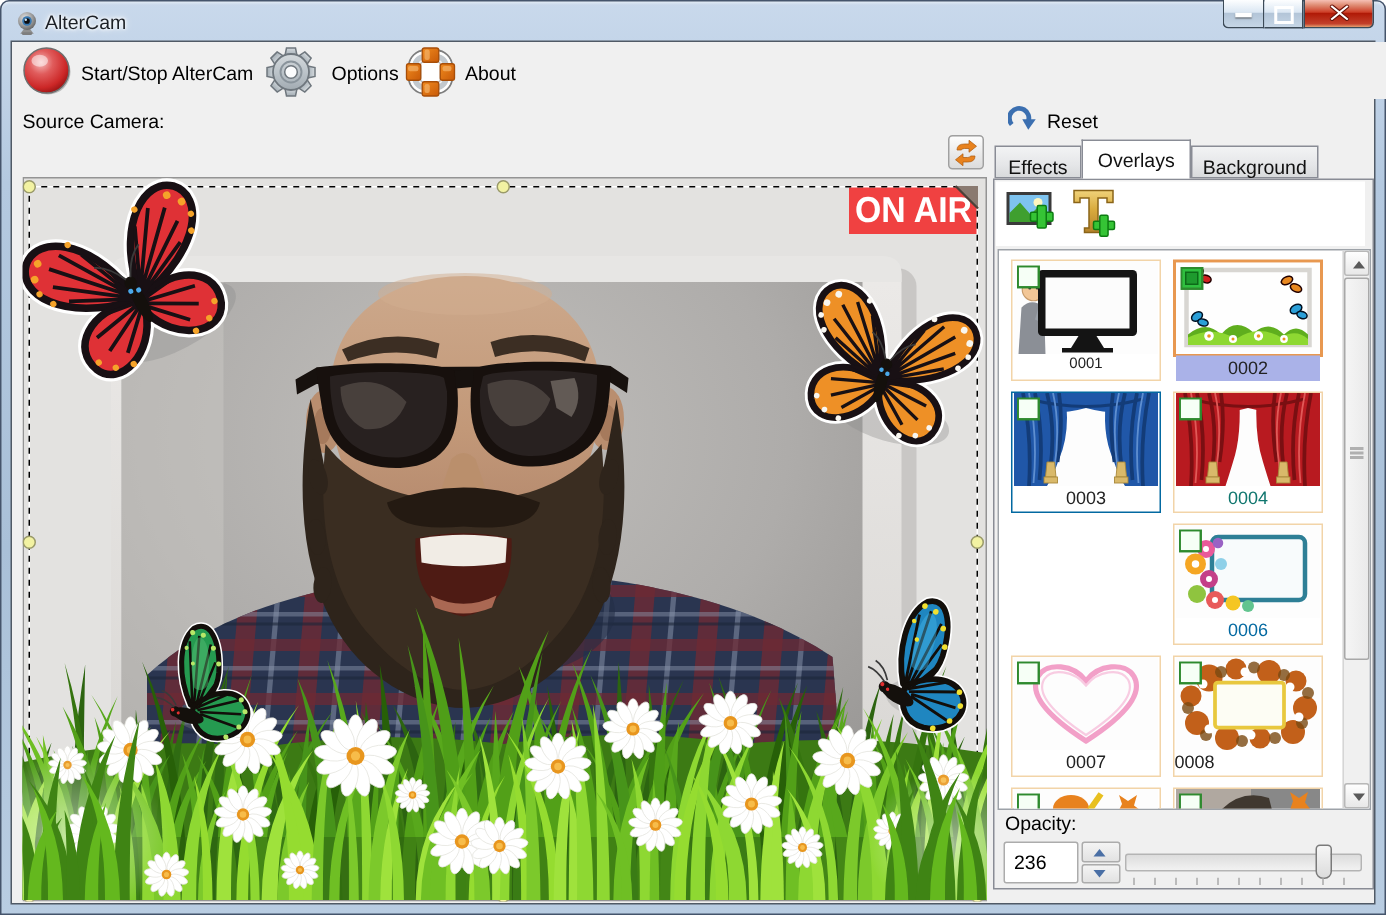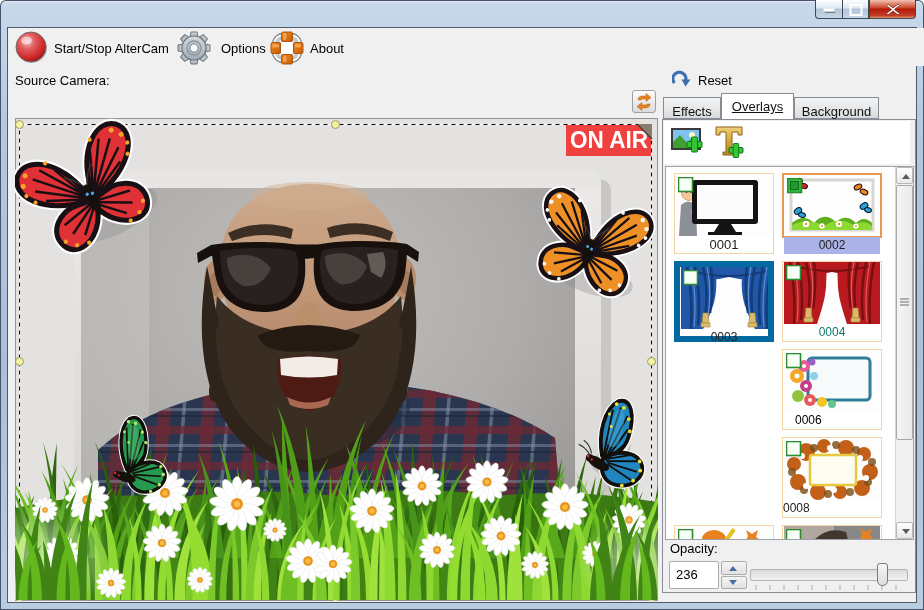--- a/index.html
+++ b/index.html
@@ -27,31 +27,49 @@
 #combo .arr{position:absolute;right:7px;top:8px;width:0;height:0;border-left:4.5px solid transparent;border-right:4.5px solid transparent;border-top:6px solid #111;}
 #refbtn{position:absolute;left:624px;top:62px;width:24px;height:23px;box-sizing:border-box;border:1px solid #a0a0a0;border-radius:3px;background:linear-gradient(180deg,#fdfdfd,#e8e8e8 60%,#dcdcdc);}
 
 #preview{position:absolute;left:7px;top:90px;width:642px;height:484px;}
 
 #rpanel{position:absolute;left:654px;top:40px;width:254px;height:534px;}
 #reset-tx{position:absolute;left:36px;top:5px;font-size:13px;color:#000;}
 .tab{position:absolute;box-sizing:border-box;font-size:13px;color:#111;text-align:center;border:1px solid #898c95;background:linear-gradient(180deg,#f2f3f4,#e5e6e8 60%,#d8dadc);top:29px;height:22px;padding-top:6px;}
 #tab1{left:1px;width:58px;}
 #tab3{left:132px;width:85px;}
-#tab2{left:59px;width:73px;top:25px;height:26px;background:#fff;border-bottom:none;z-index:3;padding-top:5px;text-decoration:underline;}
+#tab2{left:59px;width:73px;top:25px;height:26px;background:#fff;border-bottom:none;z-index:3;padding-top:5px;}
 #pane{position:absolute;left:0px;top:51px;width:254px;height:474px;box-sizing:border-box;border:1px solid #898c95;background:#f0f0f0;}
 #ptool{position:absolute;left:1px;top:1px;width:246px;height:43px;background:#fff;}
 #plist{position:absolute;left:2px;top:46px;width:249px;height:374px;box-sizing:border-box;border:1px solid #9da2a8;background:#fff;overflow:hidden;}
 #opac-lbl{position:absolute;left:8px;top:473px;font-size:13px;color:#000;}
 #spin{position:absolute;left:7px;top:493px;width:50px;height:28px;box-sizing:border-box;border:1px solid #acacac;background:#fff;border-radius:2px;}
 #spin .v{position:absolute;left:6px;top:5px;font-size:13px;}
 </style>
 </head>
 <body>
 <div id="win">
+  <div id="titlebar">
+    <svg id="title-ic" width="16" height="17" viewBox="0 0 16 17">
+        <defs>
+          <radialGradient id="tic" cx="40%" cy="35%" r="70%">
+<stop offset="0%" stop-color="#e8e8e8"></stop>
+            <stop offset="60%" stop-color="#9a9a9a"></stop>
+            <stop offset="100%" stop-color="#5f5f5f"></stop>
+          </radialGradient>
+        </defs>
+<path d="M 3.5 15.5 L 7 11 L 9 11 L 12.5 15.5 Z" fill="#909090"></path>
+<rect x="4.5" y="14.5" width="7" height="1.8" rx="0.9" fill="#7e7e7e"></rect>
+<circle cx="8" cy="7" r="6" fill="url(#tic)"></circle>
+<circle cx="8" cy="7" r="3.2" fill="#3878b0"></circle>
+<circle cx="8" cy="7" r="1.9" fill="#0d0d10"></circle>
+<circle cx="7.2" cy="6.2" r="0.8" fill="#cfe4f4"></circle>
+      </svg>
+    <div id="title-tx">AlterCam</div>
+  </div>
   <div id="wbtns">
     <div class="wb" id="wb-min">
         <span style="width:11px;height:3px;background:#fff;box-shadow:0 1px 1px #3338;display:block;"></span>
       </div>
     <div class="wb" id="wb-max">
         <span style="width:9px;height:8px;border:2px solid #fff;display:block;"></span>
       </div>
     <div class="wb" id="wb-close">
         <span><svg width="13" height="11" viewBox="0 0 13 11">
             <path d="M 1.5 0 L 6.5 4 L 11.5 0 L 13 1.5 L 8 5.5 L 13 9.5 L 11.5 11 L 6.5 7 L 1.5 11 L 0 9.5 L 5 5.5 L 0 1.5 Z" fill="#fff" stroke="#6a1208" stroke-width="0.7"></path>
@@ -1112,21 +1130,21 @@
                   <circle cx="15.5" cy="18" r="1" fill="#333"></circle>
 <path d="M 6 16 Q 13 8 20 16 L 20 12 Q 13 6 6 12 Z" fill="#4a3a2a"></path>
 <rect x="8" y="8" width="10" height="5" rx="1" fill="#5a5a5a"></rect>
 <path d="M 16 32 L 28 36 L 25 44 L 14 39 Z" fill="#9aa0a8"></path>
 <rect x="16" y="6" width="66" height="44" rx="3" fill="#141414"></rect>
 <rect x="21" y="11" width="56" height="34" fill="#fcfcfc"></rect>
 <path d="M 43 50 L 55 50 L 60 58 L 38 58 Z" fill="#141414"></path>
 <rect x="32" y="58" width="34" height="3" fill="#141414"></rect>
 </svg>
               </div>
-<div style="position:absolute;left:0;top:62px;width:100%;height:17px;font-size:13px;color:#222;text-align:center;padding-top:1px;box-sizing:border-box;">0001</div>
+<div style="position:absolute;left:0;top:62px;width:100%;height:17px;font-size:10px;color:#222;text-align:center;padding-top:1px;box-sizing:border-box;">0001</div>
 <svg width="16" height="16" viewBox="0 0 16 16" style="position:absolute;left:3px;top:3px;">
 <rect x="0.5" y="0.5" width="14" height="14" fill="#f6fff6" stroke="#2e8a2e" stroke-width="1.6"></rect>
 
 </svg>
 </div>
             <div style="position:absolute;left:116px;top:6px;width:100px;height:65px;border:2px solid #e89850;box-sizing:border-box;">
 <div style="position:absolute;left:0;top:0;width:100%;height:62px;overflow:hidden;">
                 <svg width="96" height="60" viewBox="0 0 96 60" style="position:absolute;left:0;top:0;">
 <rect width="96" height="60" fill="#fefefe"></rect>
 <rect x="7" y="5" width="82" height="50" fill="none" stroke="#d8d6d2" stroke-width="3"></rect>
@@ -1163,21 +1181,21 @@
                     <ellipse cx="84" cy="35" rx="3.5" ry="2.3" fill="#2a9fd8" stroke="#012" stroke-width="1" transform="rotate(20 84 35)"></ellipse>
                   </g>
 </svg>
               </div>
 <div style="position:absolute;left:0;top:62px;width:100%;height:17px;background:#aab2e8;font-size:12px;color:#222;text-align:center;padding-top:1px;box-sizing:border-box;">0002</div>
 <svg width="16" height="16" viewBox="0 0 16 16" style="position:absolute;left:3px;top:3px;">
 <rect x="0.5" y="0.5" width="14" height="14" fill="#2fbf3f" stroke="#2e8a2e" stroke-width="1.6"></rect>
 <rect x="3.5" y="3.5" width="8" height="8" fill="#1e9a2e" stroke="#0d6a18"></rect>
 </svg>
 </div>
-            <div style="position:absolute;left:8px;top:94px;width:100px;height:81px;border:6px solid #0369a1;box-sizing:border-box;">
+            <div style="position:absolute;left:8px;top:94px;width:100px;height:81px;border:1px solid #0369a1;box-sizing:border-box;">
 <div style="position:absolute;left:0;top:0;width:100%;height:62px;overflow:hidden;">
                 <svg width="96" height="62" viewBox="0 0 96 62" style="position:absolute;left:1px;top:0;">
 <rect width="96" height="62" fill="#fdfdfd"></rect>
 <path d="M 0 0 L 96 0 L 96 10 Q 70 16 48 10 Q 26 16 0 10 Z" fill="#2057a8"></path>
 <path d="M 0 0 L 34 0 Q 38 26 30 44 Q 26 56 22 62 L 0 62 Z" fill="#2057a8"></path>
 <path d="M 96 0 L 62 0 Q 58 26 66 44 Q 70 56 74 62 L 96 62 Z" fill="#2057a8"></path>
 <g stroke="#133c78" stroke-width="2.5" fill="none">
 <path d="M 6 0 Q 12 30 10 62 M 14 0 Q 20 28 17 58 M 22 0 Q 28 24 24 52 M 30 0 Q 33 20 29 46"></path>
 <path d="M 90 0 Q 84 30 86 62 M 82 0 Q 76 28 79 58 M 74 0 Q 68 24 72 52 M 66 0 Q 63 20 67 46"></path>
 <path d="M 10 4 Q 48 14 86 4" stroke-width="2"></path>
@@ -1243,21 +1261,35 @@
 <circle cx="30" cy="26" r="4" fill="#8fd0e8"></circle>
                     <circle cx="28" cy="12" r="3.5" fill="#9a62c4"></circle>
 <circle cx="48" cy="54" r="4" fill="#62c48f"></circle>
                     <circle cx="20" cy="16" r="2" fill="#fff"></circle>
 <circle cx="13" cy="26" r="2.5" fill="#fff"></circle>
                     <circle cx="22" cy="36" r="2" fill="#fff"></circle>
 <circle cx="26" cy="50" r="2" fill="#fff"></circle>
 </g>
 </svg>
               </div>
-<div style="position:absolute;left:12px;top:62px;width:100%;height:17px;font-size:12px;color:#000000;text-align:left;padding-top:1px;box-sizing:border-box;">0006</div>
+<div style="position:absolute;left:0;top:62px;width:100%;height:17px;font-size:12px;color:#0369a1;text-align:center;padding-top:1px;box-sizing:border-box;">0006</div>
+<svg width="16" height="16" viewBox="0 0 16 16" style="position:absolute;left:3px;top:3px;">
+<rect x="0.5" y="0.5" width="14" height="14" fill="#f6fff6" stroke="#2e8a2e" stroke-width="1.6"></rect>
+
+</svg>
+</div>
+            <div style="position:absolute;left:8px;top:270px;width:100px;height:81px;border:1px solid #f2d4a8;box-sizing:border-box;">
+<div style="position:absolute;left:0;top:0;width:100%;height:62px;overflow:hidden;">
+                <svg width="96" height="62" viewBox="0 0 96 62" style="position:absolute;left:1px;top:0;">
+<rect width="96" height="62" fill="#fdfdfd"></rect>
+<path d="M 48 56 C 20 38 10 24 16 13 C 22 3 40 5 48 16 C 56 5 74 3 80 13 C 86 24 76 38 48 56 Z" fill="#fdfdfd" stroke="#f2a0c8" stroke-width="3.5"></path>
+<path d="M 48 52 C 24 36 15 24 20 15 C 25 7 40 9 48 19 C 56 9 71 7 76 15 C 81 24 72 36 48 52 Z" fill="none" stroke="#f8cce2" stroke-width="1.5"></path>
+</svg>
+              </div>
+<div style="position:absolute;left:0;top:62px;width:100%;height:17px;font-size:12px;color:#222;text-align:center;padding-top:1px;box-sizing:border-box;">0007</div>
 <svg width="16" height="16" viewBox="0 0 16 16" style="position:absolute;left:3px;top:3px;">
 <rect x="0.5" y="0.5" width="14" height="14" fill="#f6fff6" stroke="#2e8a2e" stroke-width="1.6"></rect>
 
 </svg>
 </div>
             <div style="position:absolute;left:116px;top:270px;width:100px;height:81px;border:1px solid #f2d4a8;box-sizing:border-box;">
 <div style="position:absolute;left:0;top:0;width:100%;height:62px;overflow:hidden;">
                 <svg width="96" height="62" viewBox="0 0 96 62" style="position:absolute;left:1px;top:0;">
 <rect width="96" height="62" fill="#fdfdfd"></rect>
 <g fill="#c2601a">

